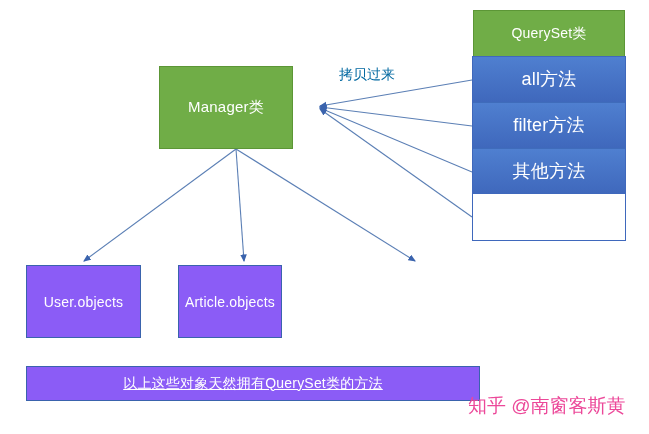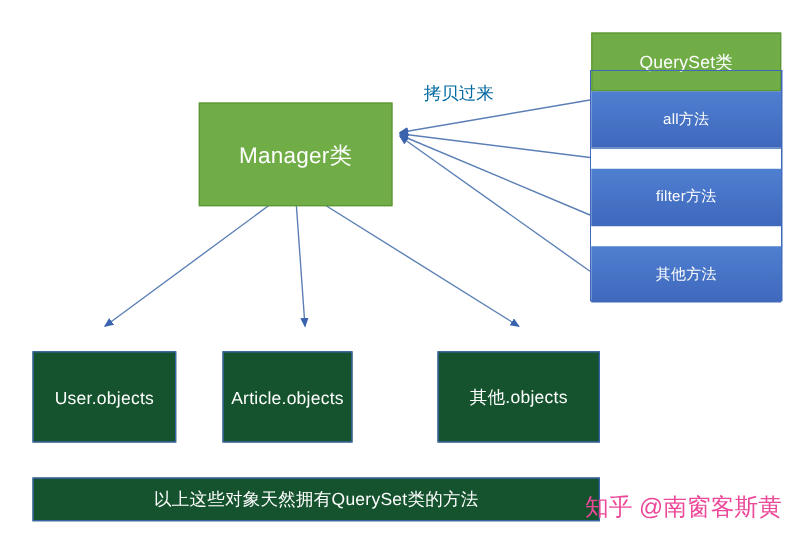--- a/index.html
+++ b/index.html
@@ -18,62 +18,61 @@
   .node {
     position: absolute;
     box-sizing: border-box;
     display: flex;
     align-items: center;
     justify-content: center;
     color: #ffffff;
     text-align: center;
     letter-spacing: 0.2px;
     z-index: 3;
-    margin-top: 16px;
   }
   .green {
     background: #70ad47;
     border: 1px solid #5c9636;
   }
   .blue {
-    background: #14532d;
+    background: #8b5cf6;
     border: 1px solid #3a63ad;
   }
   .stack-row {
     border: none;
     border-bottom: 1px solid #3f6cbb;
     background: linear-gradient(to bottom, #4f7fd0 0%, #3f68bc 100%);
   }
   .stack-row.last { border-bottom: none; }
 
   #manager-node {
-    left: 159px; top: 66px; width: 155px; height: 83px;
-    font-size: 18px;
+    left: 159px; top: 66px; width: 134px; height: 83px;
+    font-size: 15px;
   }
   #queryset-header {
     left: 473px; top: 10px; width: 152px; height: 47px;
     font-size: 14px;
   }
   #stack-wrap {
     position: absolute;
     left: 473px; top: 57px; width: 152px; height: 183px;
     z-index: 3;
     box-shadow: 0 0 0 1px #3f68bc;
   }
   #stack-wrap .node {
     position: relative;
     left: auto; top: auto;
     width: 100%;
     height: 45.75px;
-    font-size: 12px;
+    font-size: 18px;
   }
   #box-user   { left: 26px;  top: 265px; width: 115px; height: 73px; font-size: 14px; }
   #box-article{ left: 178px; top: 265px; width: 104px; height: 73px; font-size: 14px; }
   #box-other  { left: 350px; top: 265px; width: 130px; height: 73px; font-size: 14px; }
-  #bottom-bar { left: 26px;  top: 366px; width: 454px; height: 35px; font-size: 14px; }
+  #bottom-bar { left: 26px;  top: 366px; width: 454px; height: 35px; font-size: 14px; text-decoration: underline; }
 
   #copy-label {
     position: absolute;
     left: 339px; top: 66px;
     font-size: 14px;
     color: #0369a1;
     white-space: nowrap;
     z-index: 4;
   }
   #watermark {
@@ -124,19 +123,18 @@
   <div id="stack-wrap">
     <div class="node stack-row">all方法</div>
     <div class="node stack-row">filter方法</div>
     <div class="node stack-row last">其他方法</div>
   </div>
 
   <div id="copy-label">拷贝过来</div>
 
   <div class="node blue" id="box-user">User.objects</div>
   <div class="node blue" id="box-article">Article.objects</div>
-  <div class="node blue" id="box-other">其他.objects</div>
 
   <div class="node blue" id="bottom-bar">以上这些对象天然拥有QuerySet类的方法</div>
 
   <div id="watermark">知乎 @南窗客斯黄</div>
 
 </div>
 
 </body></html>

